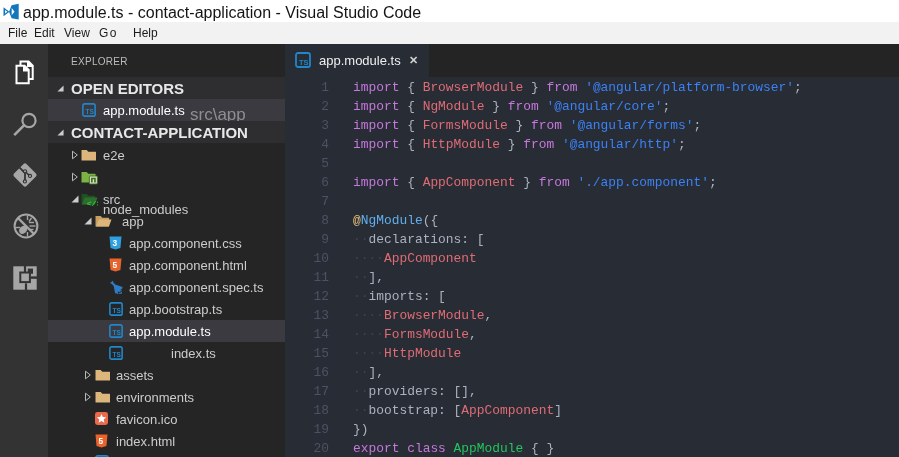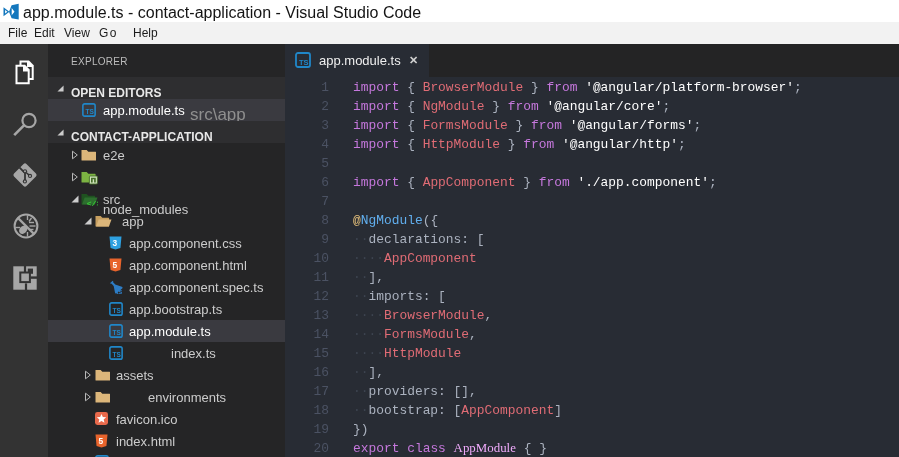--- a/index.html
+++ b/index.html
@@ -7,39 +7,39 @@
 body { font-family:"Liberation Sans", sans-serif; position:relative; }
 .abs { position:absolute; }
 #titlebar { left:0; top:0; width:899px; height:22px; background:#ffffff; }
 #titletext { left:23px; top:4px; font-size:16px; color:#141414; white-space:nowrap; }
 #menubar { left:0; top:22px; width:899px; height:22px; background:#f2f2f2; }
 .menuitem { top:26px; font-size:12px; color:#1b1b1b; }
 #activitybar { left:0; top:44px; width:48px; height:413px; background:#333333; }
 #sidebar { left:48px; top:44px; width:237px; height:413px; background:#252526; overflow:hidden; }
 #explorer-title { left:23px; top:12px; font-size:10px; color:#bcbcbc; letter-spacing:0.3px; }
 .sechead { left:0; width:237px; height:22px; background:#2e2e30; }
-.sechead .lbl { position:absolute; left:23px; top:9px; font-size:12px; font-weight:bold; color:#e8e8e8; }
+.sechead .lbl { position:absolute; left:23px; top:3px; font-size:15px; font-weight:bold; color:#e8e8e8; }
 .row { left:0; width:237px; height:22px; }
 .row.sel { background:#3a3a40; }
 .row .txt { position:absolute; top:4px; font-size:13px; color:#cccccc; white-space:nowrap; }
 .row .desc { position:absolute; top:6px; font-size:17px; color:#8f8f8f; white-space:nowrap; }
 .icon { position:absolute; }
 #tabbar { left:285px; top:44px; width:614px; height:33px; background:#242425; }
 #tab { left:0; top:0; width:144px; height:33px; background:#282c34; position:absolute; }
 #tab .tlabel { position:absolute; left:34px; top:9px; font-size:13px; color:#f0f0f0; }
 #tab .close { position:absolute; left:124px; top:10px; font-size:11px; color:#d0d0d0; font-weight:bold; }
 #editor { left:285px; top:77px; width:614px; height:380px; background:#282c34; }
 #code { position:absolute; left:0; top:1px; width:614px;
   font-family:"Liberation Mono", monospace; font-size:12.9px; line-height:19px; }
 .cl { height:19px; white-space:pre; }
 .ln { display:inline-block; width:44px; text-align:right; color:#4b5263; }
 .ct { margin-left:24px; }
-.kw { color:#c678dd; } .id { color:#e06c75; } .st { color:#ffffff; }
+.kw { color:#c678dd; } .id { color:#e06c75; } .st { color:#3b82f6; }
 .pn { color:#abb2bf; } .fn { color:#61afef; } .at { color:#e5c07b; }
-.ws { color:#3d4450; } .cls { color:#f0abfc;font-family:Liberation Serif, serif; }
+.ws { color:#3d4450; } .cls { color:#22c55e; }
 </style>
 </head>
 <body>
 <div id="titlebar" class="abs"></div>
 <div id="titletext" class="abs">app.module.ts - contact-application - Visual Studio Code</div>
 <svg class="abs" style="left:3px;top:3px" width="16" height="17" viewBox="0 0 16 17">
 <path fill="#1377bd" fill-rule="evenodd" d="M0.5,4.2 L6.4,8.7 0.5,13.2 Z M2.1,6.9 L4.4,8.7 2.1,10.5 Z"></path>
 <path fill="#1377bd" fill-rule="evenodd" d="M6.0,8.7 L8.6,2.2 15.7,0.7 15.7,16.4 8.6,15.2 Z M8.7,5.1 L11.5,8.7 8.7,12.3 Z"></path>
 </svg>
 <div id="menubar" class="abs"></div>
@@ -213,21 +213,21 @@
 </svg>
       <span class="txt" style="left:68px;">assets</span>
     </div>
 <div class="row abs" style="top:342px">
       <svg class="icon" style="left:36px;top:6px" width="8" height="10" viewBox="0 0 8 10">
 <path fill="none" stroke="#b8b8b8" stroke-width="1" d="M1.5,1.2 L6.3,5 1.5,8.8 Z"></path>
 </svg>
       <svg class="icon" style="left:47px;top:4px" width="15" height="14" viewBox="0 0 15 14">
 <path fill="#dcb67a" d="M0.5,2 h5.2 l1.6,1.8 h7.2 a0.6,0.6 0 0 1 0.6,0.6 V12 a0.6,0.6 0 0 1 -0.6,0.6 H1.1 a0.6,0.6 0 0 1 -0.6,-0.6 Z"></path>
 </svg>
-      <span class="txt" style="left:68px;margin-left:32px;">environments</span>
+      <span class="txt" style="left:68px;">environments</span>
     </div>
 <div class="row abs" style="top:364px">
       <svg class="icon" style="left:47px;top:4px" width="13" height="13" viewBox="0 0 13 13">
 <rect x="0" y="0" width="13" height="13" rx="2.4" fill="#e8694b"></rect>
 <path fill="#ffffff" d="M6.5,1.9 L7.85,5.05 11.2,5.3 8.65,7.5 9.45,10.8 6.5,9 3.55,10.8 4.35,7.5 1.8,5.3 5.15,5.05 Z"></path>
 </svg>
       <span class="txt" style="left:68px;">favicon.ico</span>
     </div>
 <div class="row abs" style="top:386px">
       <svg class="icon" style="left:47px;top:4px" width="13" height="14" viewBox="0 0 13 14">

